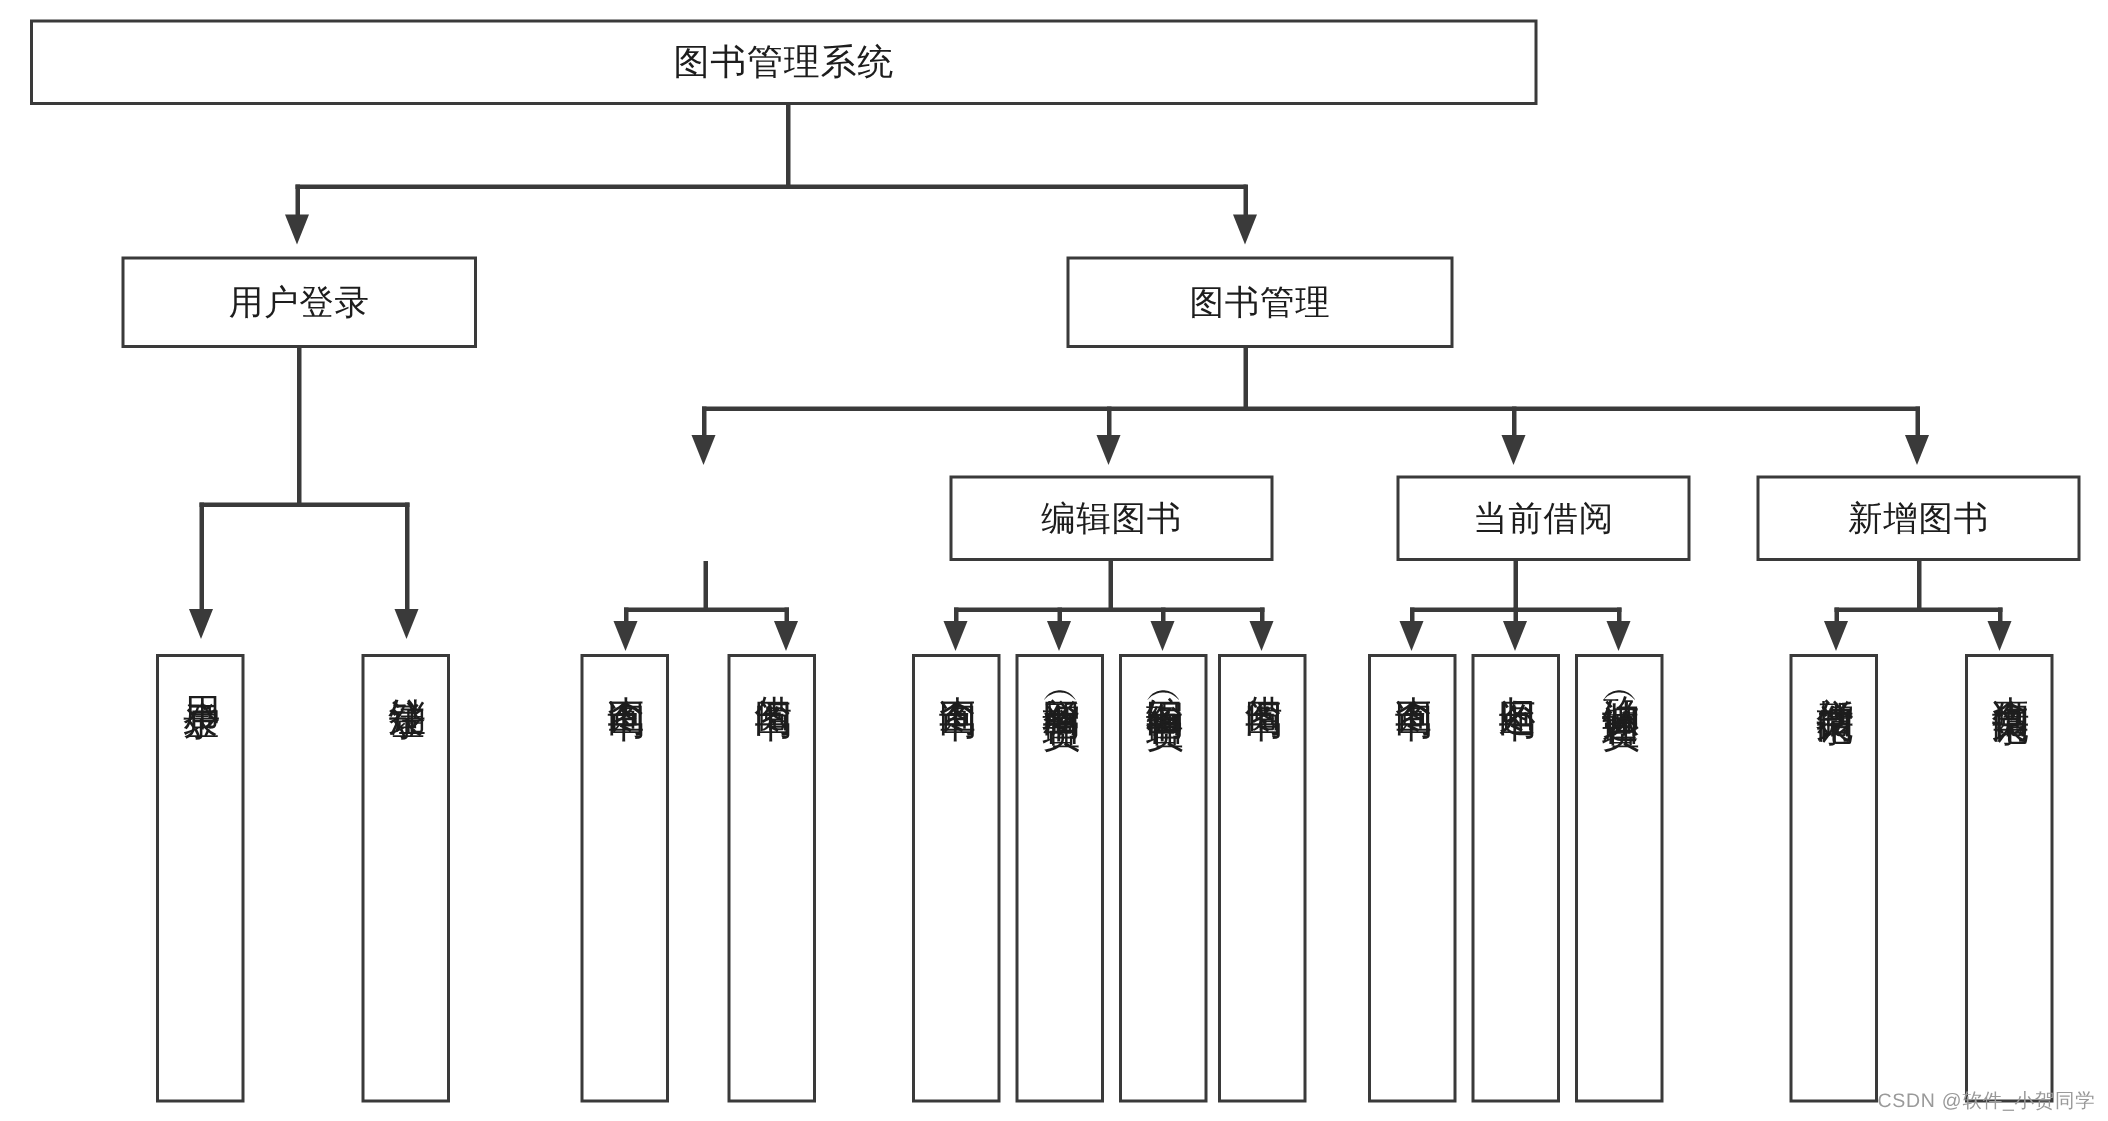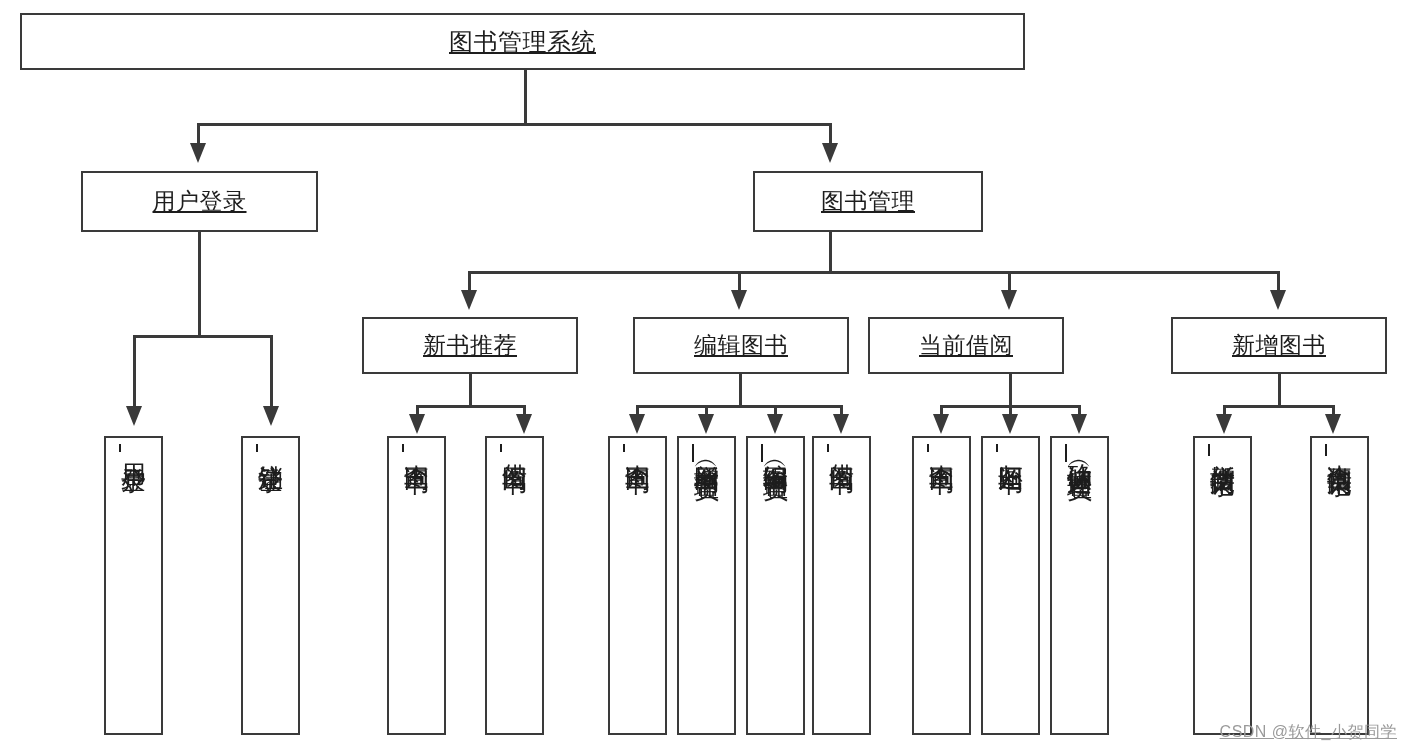--- a/index.html
+++ b/index.html
@@ -26,21 +26,20 @@
     align-items: center;
     justify-content: center;
     color: #1d1d1d;
   }
   .node .lbl {
     display: block;
     text-align: center;
     line-height: 1.08;
     letter-spacing: 0.5px;
     white-space: nowrap;
-    text-decoration: underline;
   }
   
   .node.h .lbl {
     font-size: 23px;
   }
   .node.h.root .lbl {
     font-size: 24px;
   }
   
   .node.v {
@@ -68,25 +67,24 @@
     width: 0;
     height: 0;
     border-left: 8px solid transparent;
     border-right: 8px solid transparent;
     border-top: 20px solid #3a3a3a;
   }
   #watermark {
     position: absolute;
     right: 8px;
     bottom: 4px;
-    font-size: 16px;
+    font-size: 13px;
     color: #9a9a9a;
     white-space: nowrap;
     letter-spacing: 0.5px;
-    text-decoration: underline;
   }
 </style>
 </head>
 <body>
 
 <div id="canvas">
 
   <div class="node h root" style="left:20px; top:13px; width:1005px; height:57px;">
     <span class="lbl">图书管理系统</span>
   </div>
@@ -95,21 +93,21 @@
   <div class="hline" style="left:197px; top:123px; width:634px;"></div>
   <div class="vline" style="left:197px; top:123px; height:22px;"></div>
   <div class="vline" style="left:829px; top:123px; height:22px;"></div>
   <div class="arrow" style="left:190px; top:143px;"></div>
   <div class="arrow" style="left:822px; top:143px;"></div>
 
   <div class="node h" style="left:81px; top:171px; width:237px; height:61px;">
     <span class="lbl">用户登录</span>
   </div>
 
-  <div class="node h" style="left:753px; top:171px; width:230px; height:61px;">
+  <div class="node h" style="left:711px; top:171px; width:258px; height:61px;">
     <span class="lbl">图书管理</span>
   </div>
 
   <div class="vline" style="left:198px; top:232px; height:105px;"></div>
   <div class="hline" style="left:133px; top:335px; width:140px;"></div>
   <div class="vline" style="left:133px; top:335px; height:72px;"></div>
   <div class="vline" style="left:270px; top:335px; height:72px;"></div>
   <div class="arrow" style="left:126px; top:406px;"></div>
   <div class="arrow" style="left:263px; top:406px;"></div>
 
@@ -117,29 +115,26 @@
   <div class="hline" style="left:468px; top:271px; width:812px;"></div>
   <div class="vline" style="left:468px; top:271px; height:20px;"></div>
   <div class="vline" style="left:738px; top:271px; height:20px;"></div>
   <div class="vline" style="left:1008px; top:271px; height:20px;"></div>
   <div class="vline" style="left:1277px; top:271px; height:20px;"></div>
   <div class="arrow" style="left:461px; top:290px;"></div>
   <div class="arrow" style="left:731px; top:290px;"></div>
   <div class="arrow" style="left:1001px; top:290px;"></div>
   <div class="arrow" style="left:1270px; top:290px;"></div>
 
-  <div class="node h" style="left:362px; top:317px; width:216px; height:57px;">
-    <span class="lbl">新书推荐</span>
-  </div>
 
   <div class="node h" style="left:633px; top:317px; width:216px; height:57px;">
     <span class="lbl">编辑图书</span>
   </div>
 
-  <div class="node h" style="left:868px; top:317px; width:196px; height:57px;">
+  <div class="node h" style="left:931px; top:317px; width:196px; height:57px;">
     <span class="lbl">当前借阅</span>
   </div>
 
   <div class="node h" style="left:1171px; top:317px; width:216px; height:57px;">
     <span class="lbl">新增图书</span>
   </div>
 
   <div class="vline" style="left:469px; top:374px; height:33px;"></div>
   <div class="hline" style="left:416px; top:405px; width:110px;"></div>
   <div class="vline" style="left:416px; top:405px; height:11px;"></div>

